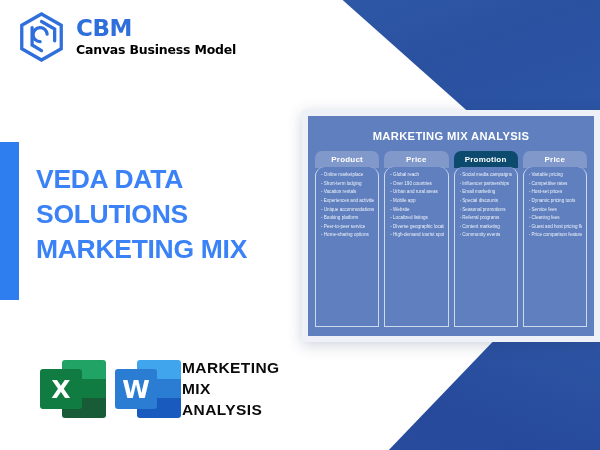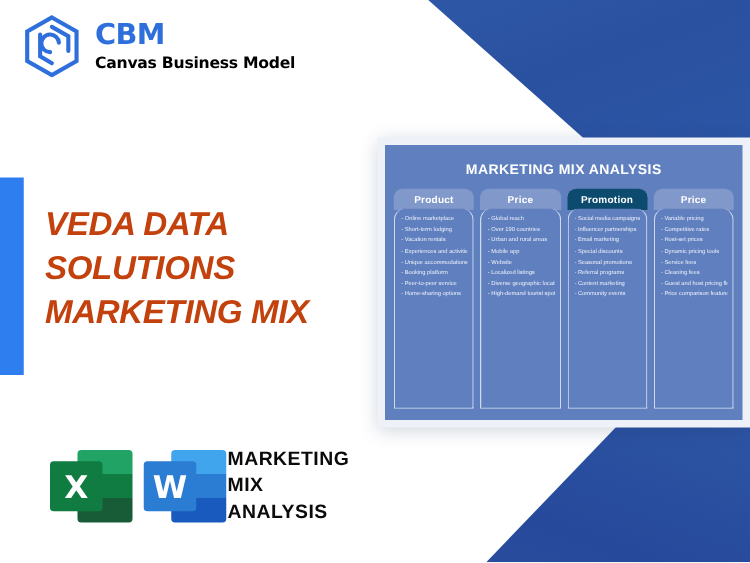--- a/index.html
+++ b/index.html
@@ -36,23 +36,22 @@
     font-family:"DejaVu Sans",sans-serif;
   }
   #brand-tagline{
     font-size:12.5px;font-weight:bold;color:#000000;margin-top:4px;letter-spacing:-0.2px;
     font-family:"DejaVu Sans",sans-serif;
   }
 
   
   #headline{
     position:absolute;left:36px;top:162px;width:262px;
-    font-size:26.5px;font-weight:bold;line-height:1.33;color:#c2410c;
+    font-size:26.5px;font-weight:bold;line-height:1.33;color:#3b82f6;
     letter-spacing:-0.3px;
-    font-style:italic;
   }
 
   
   #bottom-row{position:absolute;left:40px;top:358px;display:flex;align-items:center;}
   .office-icon{position:relative;width:66px;height:62px;flex:none;}
   .office-icon + .office-icon{margin-left:9px;}
   .oi-back{position:absolute;right:0;top:2px;width:44px;height:58px;border-radius:3px;}
   .oi-front{position:absolute;left:0;top:11px;width:42px;height:40px;border-radius:3px;
             display:flex;align-items:center;justify-content:center;
             color:#fff;font-weight:bold;font-size:25px;font-family:"DejaVu Sans",sans-serif;}

